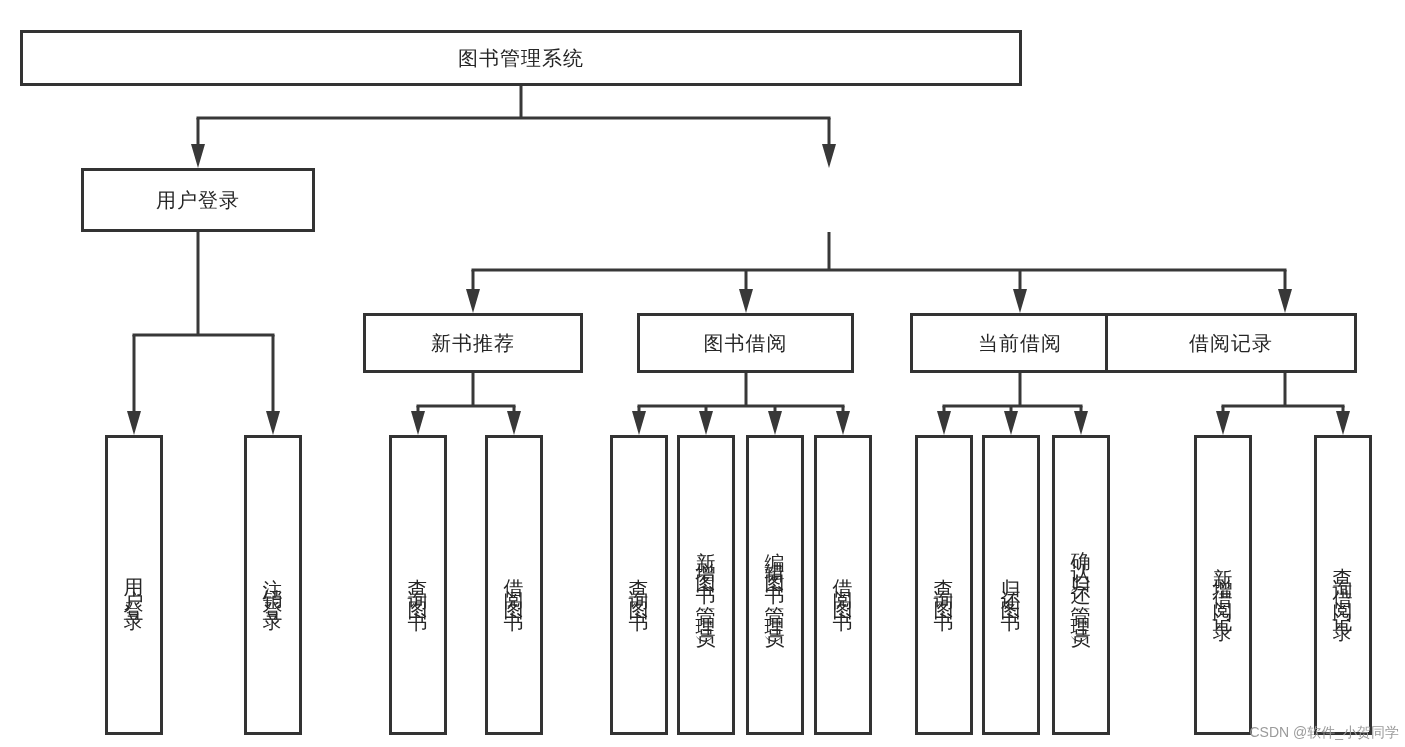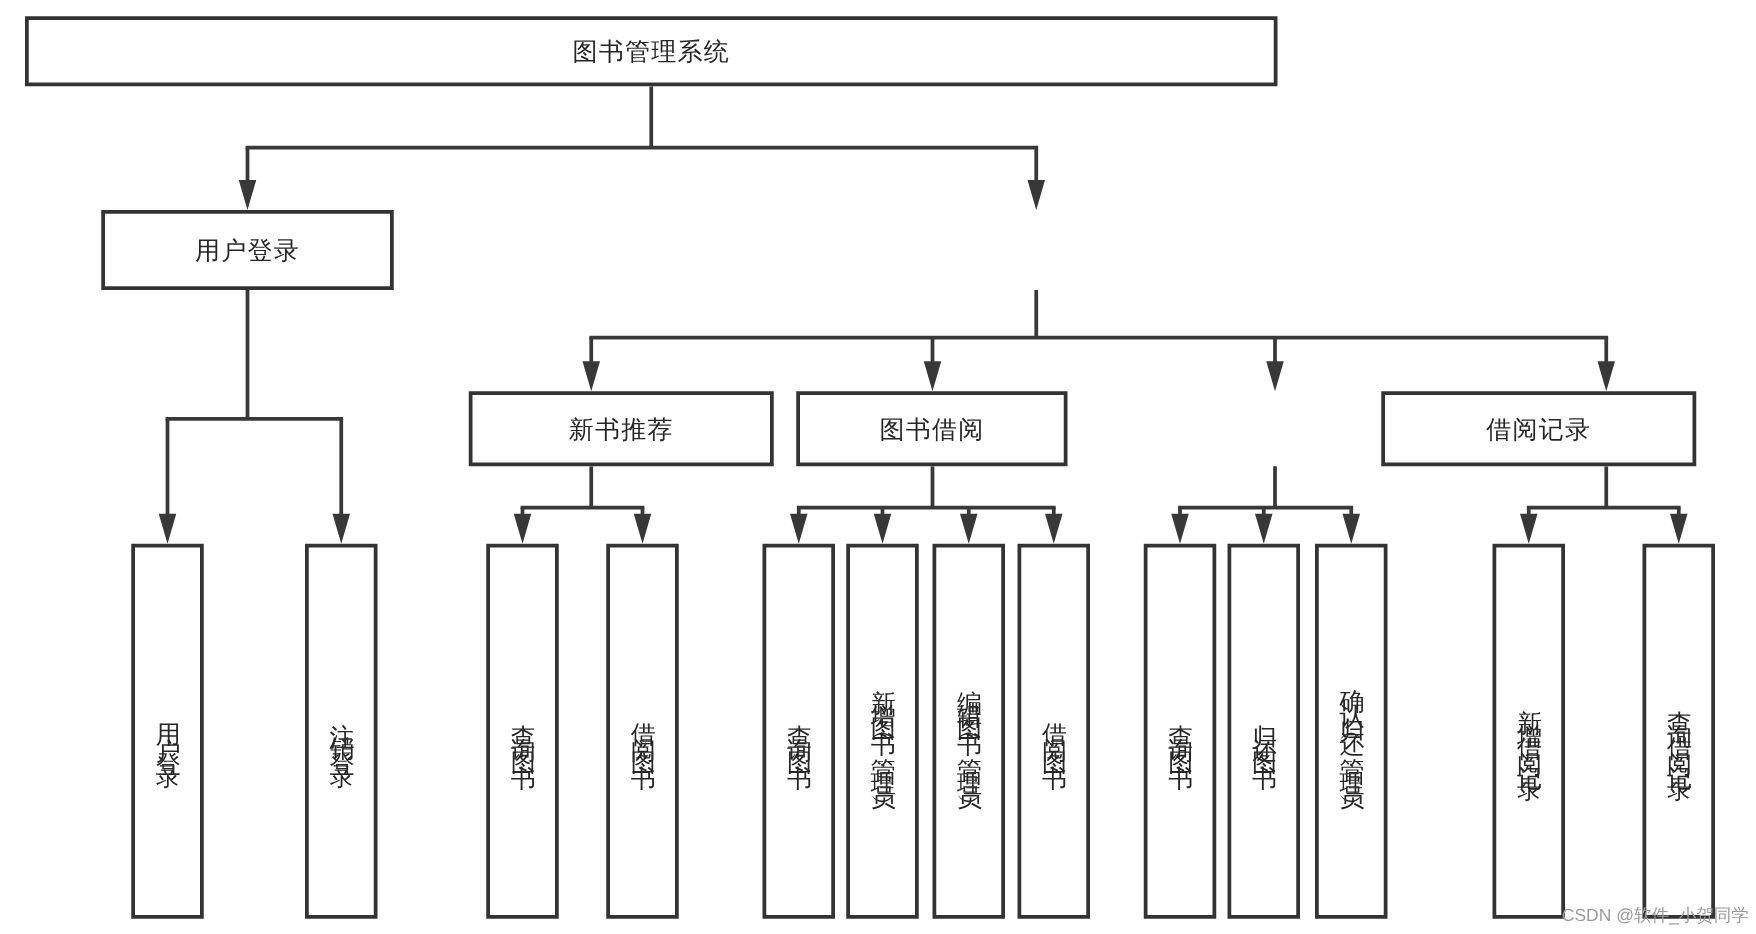--- a/index.html
+++ b/index.html
@@ -39,26 +39,26 @@
     white-space: nowrap;
   }
   .leaf .vlabel {
     writing-mode: vertical-rl;
     line-height: 1;
     font-size: 20px;
     letter-spacing: 11px;
     white-space: nowrap;
   }
   
-  #n-root   { left: 20px;   top: 13px;  width: 1002px; height: 56px; }
+  #n-root   { left: 20px;   top: 30px;  width: 1002px; height: 56px; }
   
   #n-login  { left: 81px;   top: 168px; width: 234px;  height: 64px; }
   #n-mgmt   { left: 711px;  top: 168px; width: 236px;  height: 64px; }
   
-  #n-newrec { left: 363px;  top: 313px; width: 244px;  height: 60px; margin-left: 12px; }
+  #n-newrec { left: 363px;  top: 313px; width: 220px;  height: 60px; }
   #n-borrow { left: 637px;  top: 313px; width: 217px;  height: 60px; }
   #n-curr   { left: 910px;  top: 313px; width: 220px;  height: 60px; }
   #n-record { left: 1105px; top: 313px; width: 252px;  height: 60px; }
   
   .leaf { top: 435px; width: 58px; height: 300px; }
   #lf-1  { left: 105px; }
   #lf-2  { left: 244px; }
   #lf-3  { left: 389px; }
   #lf-4  { left: 485px; }
   #lf-5  { left: 610px; }
@@ -147,20 +147,23 @@
   <div class="node" id="n-login">
     <span class="hlabel">用户登录</span>
   </div>
 
   <div class="node" id="n-newrec">
     <span class="hlabel">新书推荐</span>
   </div>
   <div class="node" id="n-borrow">
     <span class="hlabel">图书借阅</span>
   </div>
+  <div class="node" id="n-curr">
+    <span class="hlabel">当前借阅</span>
+  </div>
   <div class="node" id="n-record">
     <span class="hlabel">借阅记录</span>
   </div>
 
   <div class="node leaf" id="lf-1">
     <span class="vlabel">用户登录</span>
   </div>
   <div class="node leaf" id="lf-2">
     <span class="vlabel">注销登录</span>
   </div>

